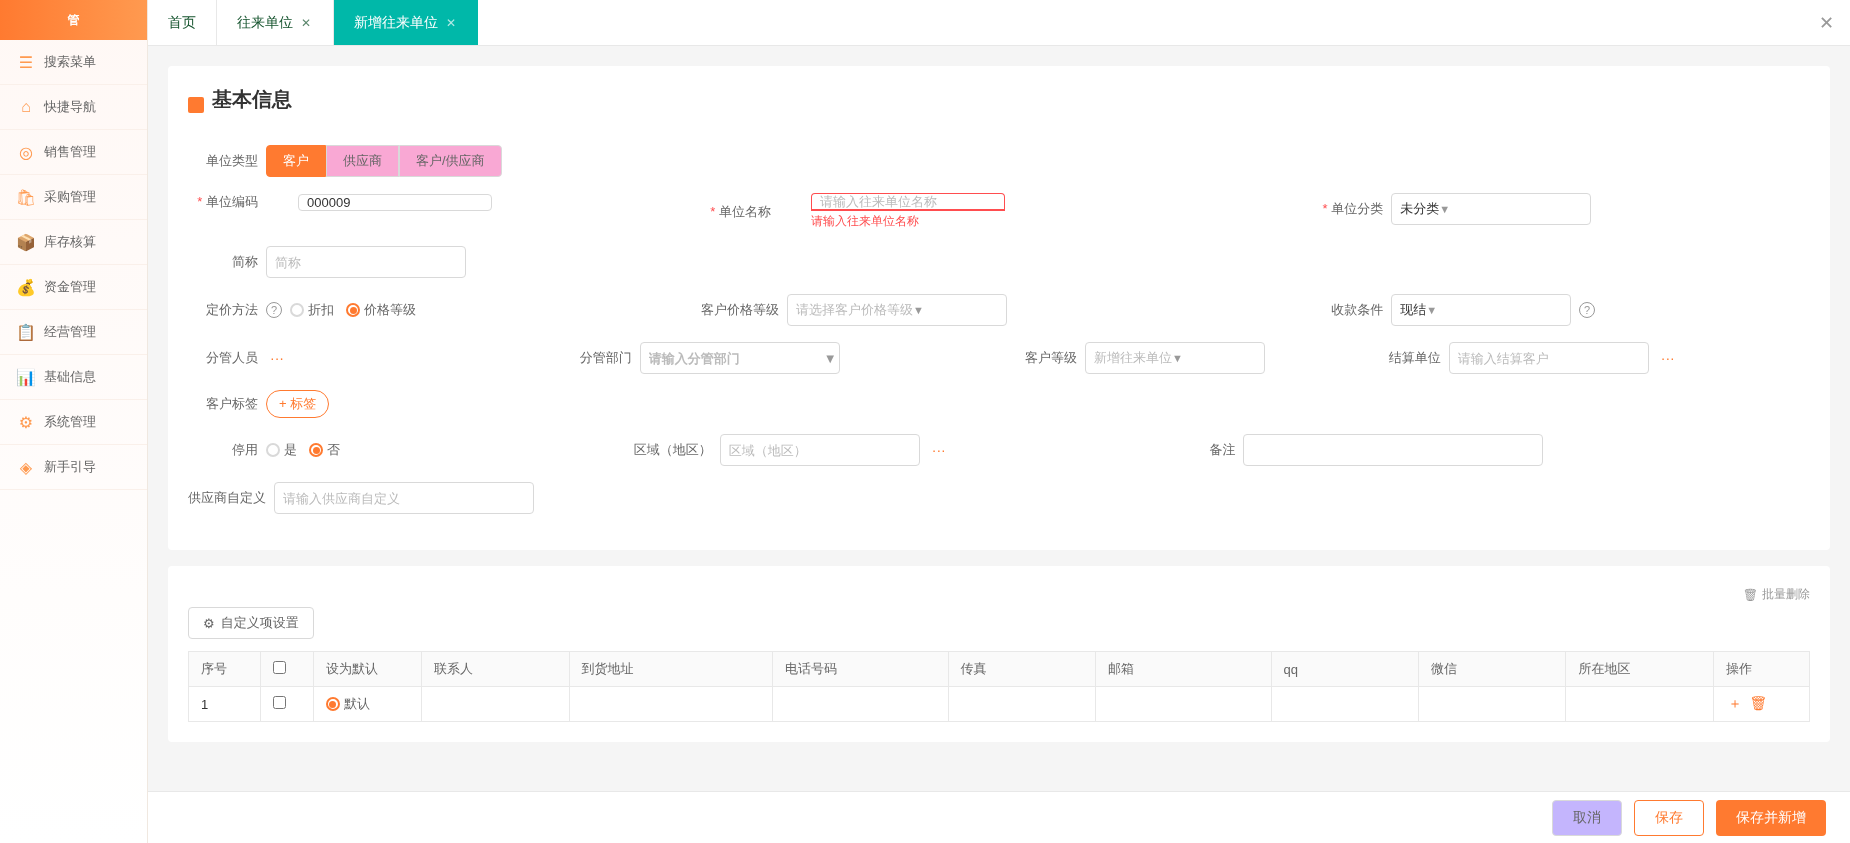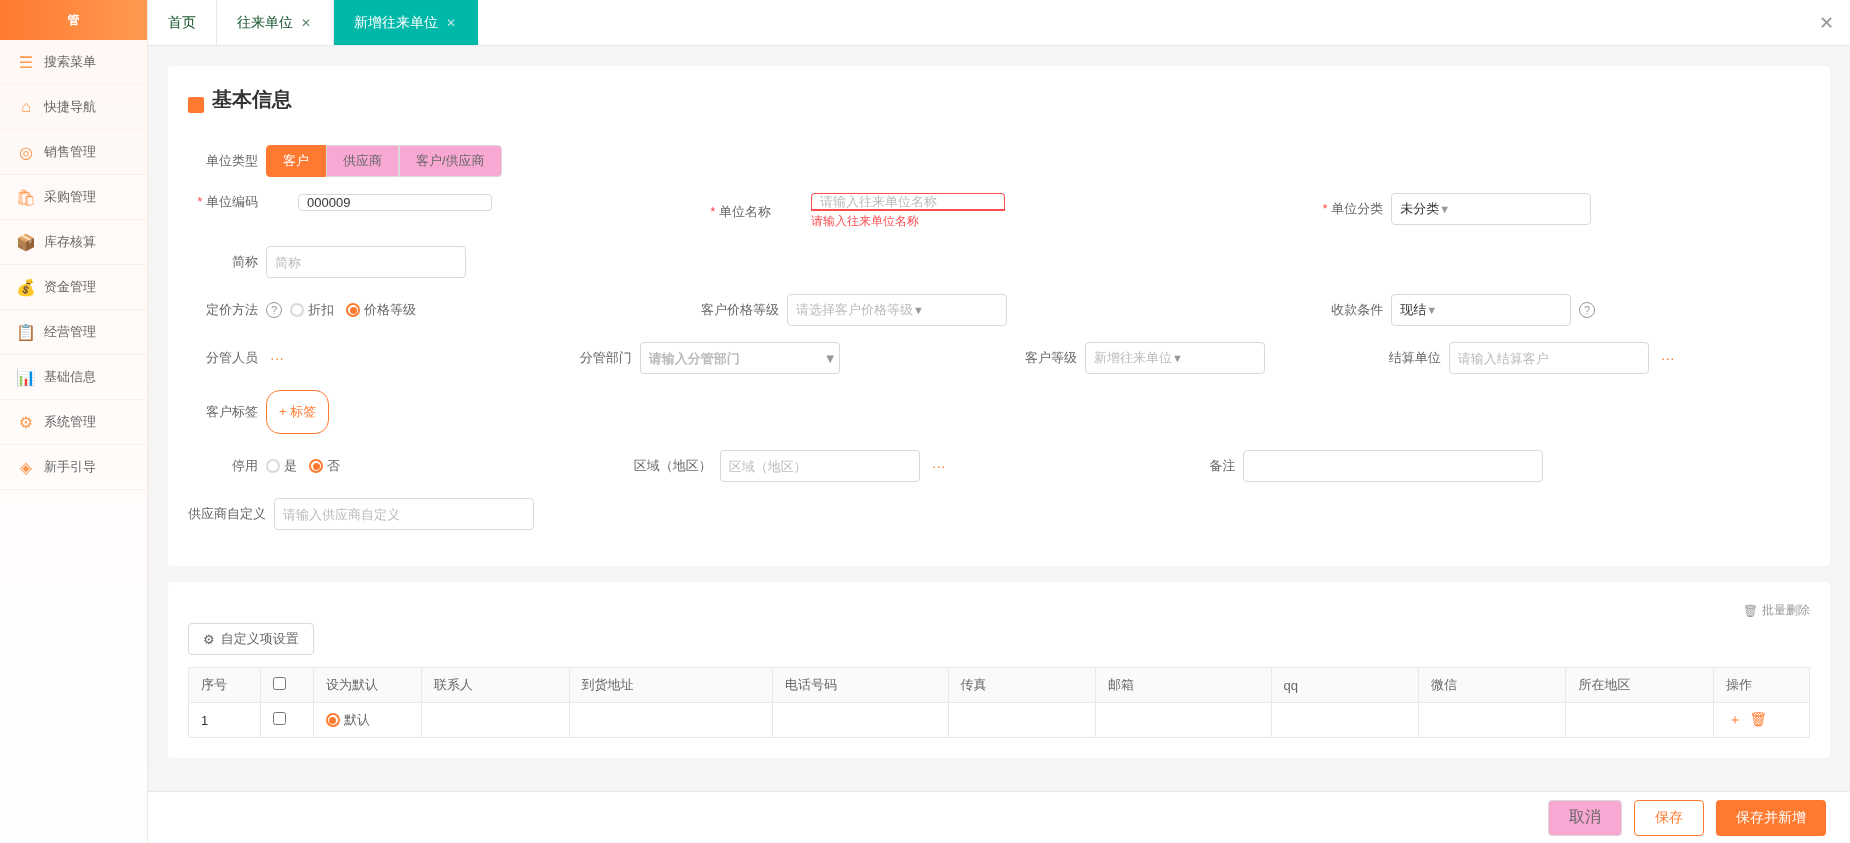--- a/index.html
+++ b/index.html
@@ -226,21 +226,21 @@
       cursor: pointer;
       font-size: 14px;
       padding: 0 4px;
     }
 
     
     .tag-btn {
       display: flex;
       align-items: center;
       gap: 4px;
-      height: 44px;
+      height: 28px;
       padding: 0 12px;
       border: 1px solid #ff7a30;
       border-radius: 14px;
       color: #ff7a30;
       cursor: pointer;
       font-size: 13px;
       background: #fff;
     }
 
     
@@ -320,23 +320,23 @@
       justify-content: flex-end;
       padding: 0 24px;
       gap: 12px;
       flex-shrink: 0;
     }
     .btn-cancel {
       height: 36px;
       padding: 0 20px;
       border: 1px solid #d9d9d9;
       border-radius: 4px;
-      background: #f9a8d4;
-      cursor: pointer;
-      font-size: 16px;
+      background: #c4b5fd;
+      cursor: pointer;
+      font-size: 14px;
       color: #666;
     }
     .btn-save {
       height: 36px;
       padding: 0 20px;
       border: none;
       border-radius: 4px;
       background: #fff;
       cursor: pointer;
       font-size: 14px;

